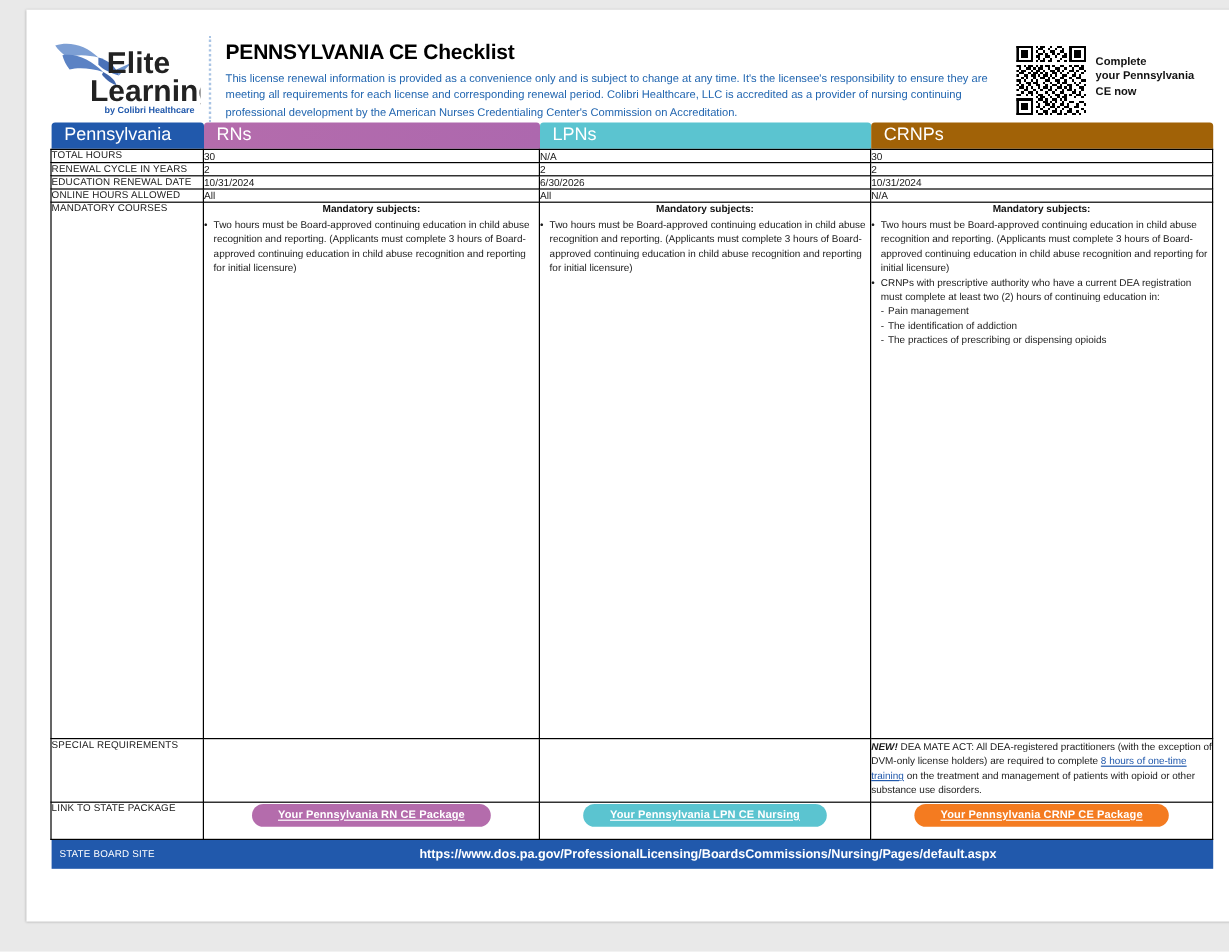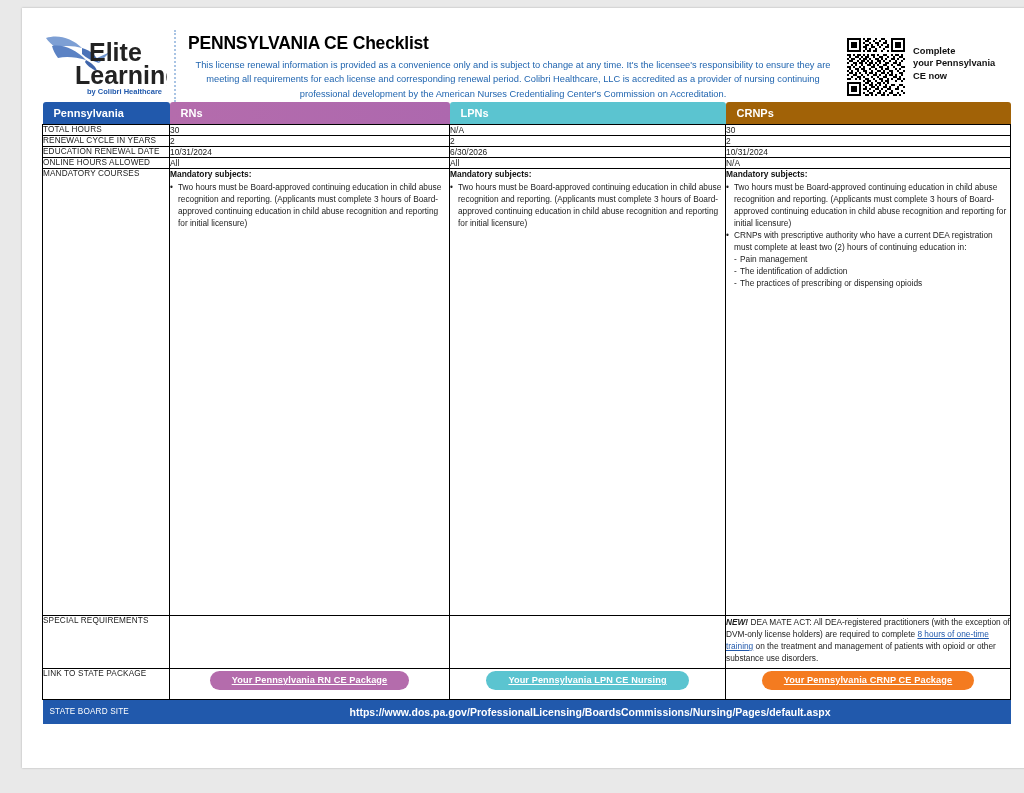--- a/index.html
+++ b/index.html
@@ -62,21 +62,20 @@
     color: #000000;
     letter-spacing: -0.2px;
     margin: 0 0 5px 0;
     line-height: 1.1;
   }
   .doc-sub {
     font-size: 9.3px;
     color: #2266b0;
     line-height: 1.52;
     margin: 0;
-    text-align: center;
   }
 
   .qr-block {
     position: absolute;
     left: 825px;
     top: 30px;
     display: flex;
     align-items: flex-start;
     gap: 8px;
   }
@@ -114,22 +113,22 @@
 
   
   .hrow td {
     border: none;
     padding: 0;
     height: 22px;
   }
   .hcell {
     height: 22px;
     line-height: 22px;
-    font-size: 11px;
-    font-weight: bold;
+    font-size: 15px;
+    font-weight: normal;
     color: #ffffff;
     padding-left: 11px;
     box-sizing: border-box;
     border-radius: 3px 3px 0 0;
   }
   .h-state { background:#2159ac; }
   .h-rn    { background: linear-gradient(90deg,#b46cac 0%, #ad68ae 100%); }
   .h-lpn   { background:#5bc4d0; }
   .h-crnp  { background:#a16207; }
 
@@ -146,20 +145,21 @@
     padding: 4px 6px 4px 6px;
   }
   .r-short { height: 10px; }
 
   .mand-cell { padding: 6px 8px 6px 7px; }
   .mand-title {
     font-size: 8.4px;
     font-weight: bold;
     color: #111;
     margin-bottom: 3px;
+    text-align: center;
   }
   .mand-list {
     margin: 0;
     padding: 0;
     list-style: none;
   }
   .mand-list > li {
     font-size: 8.3px;
     color: #1b1b1b;
     line-height: 1.43;

